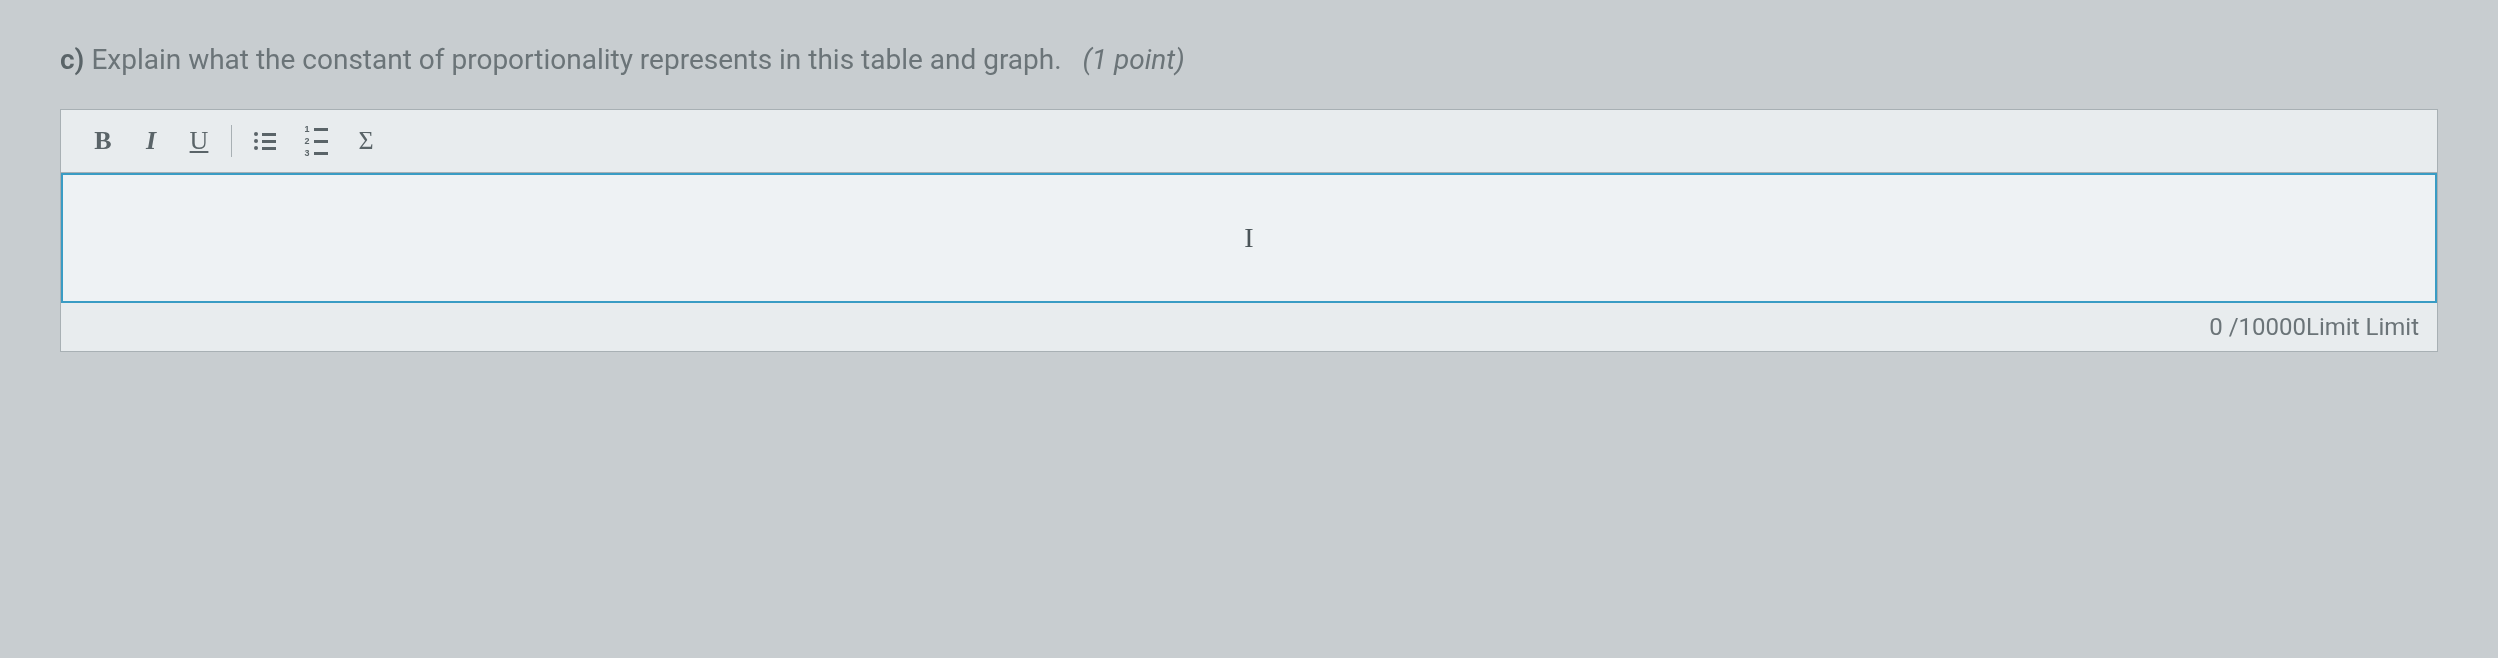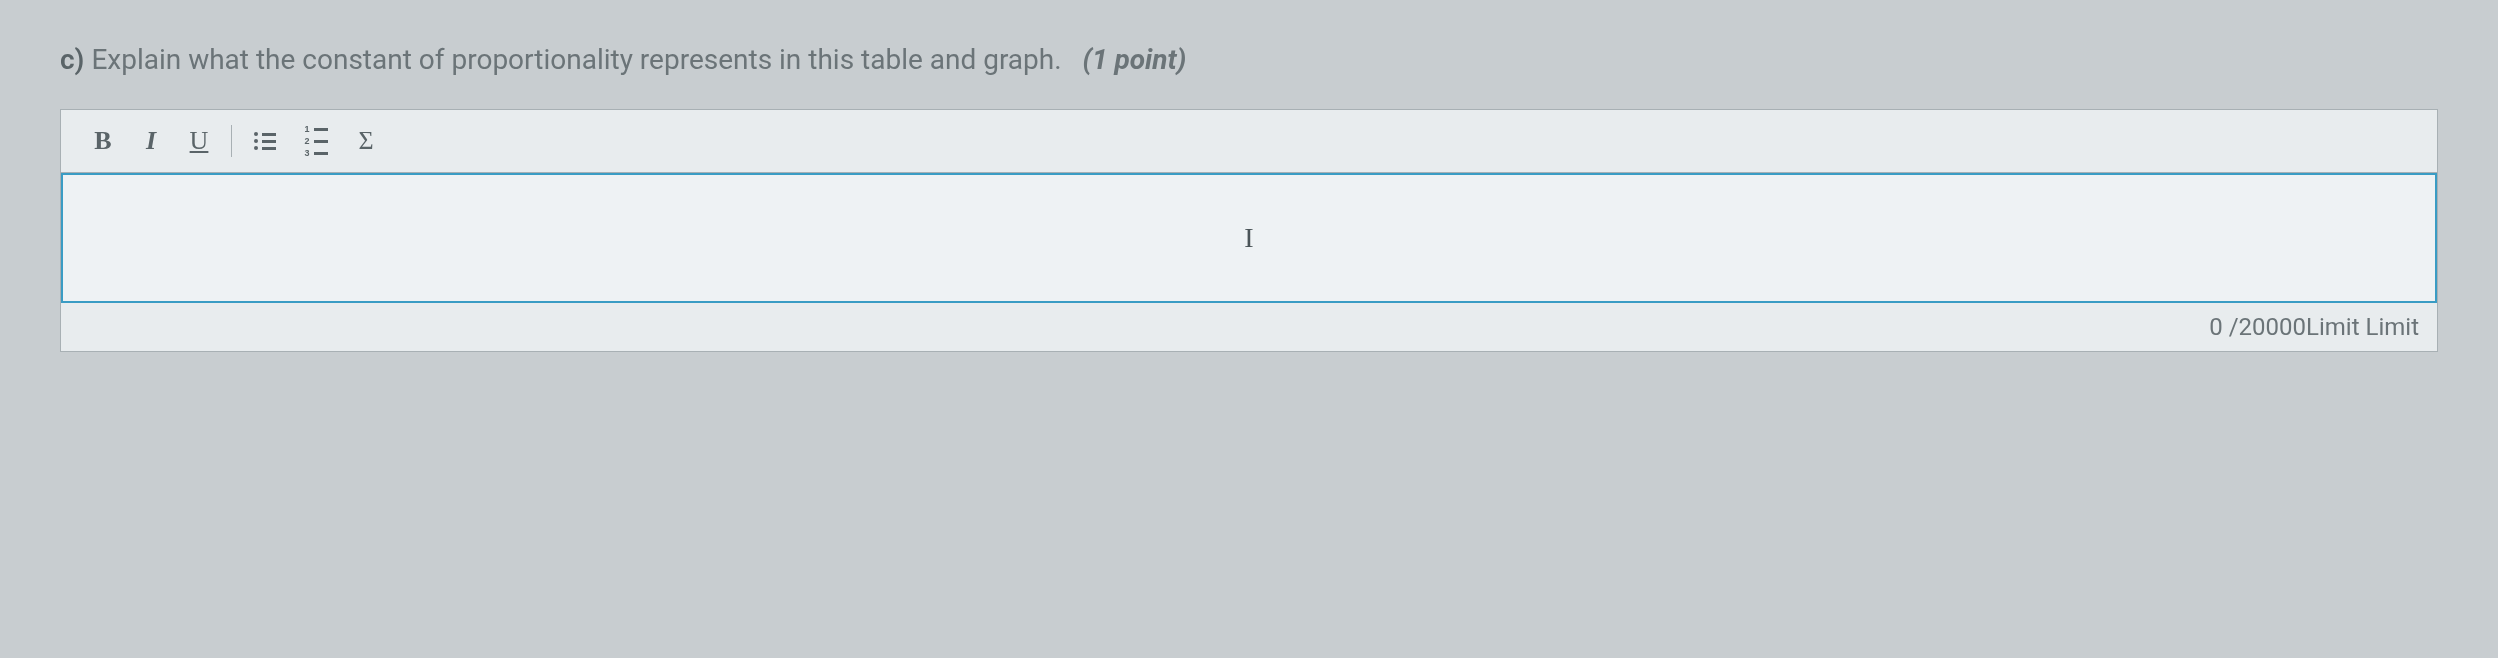--- a/index.html
+++ b/index.html
@@ -25,21 +25,20 @@
       line-height: 1.4;
     }
 
     .question-label {
       font-weight: 600;
       color: #5a6468;
     }
 
     .points {
       font-style: italic;
-      font-weight: bold;
     }
 
     .editor-wrapper {
       border: 1px solid #a8b0b4;
       background: #e8ecee;
     }
 
     .toolbar {
       display: flex;
       align-items: center;
@@ -216,17 +215,17 @@
       </button>
     </div>
 
     <div class="editor-area" contenteditable="true" style="">
       <span class="text-cursor">I</span>
     </div>
 
     <div class="footer">
       <span class="word-count">0</span>
       <span> / </span>
-      <span>20000</span>
+      <span>10000</span>
       <span> Limit Limit</span>
     </div>
   </div>
 </div>
 
 </body></html>

